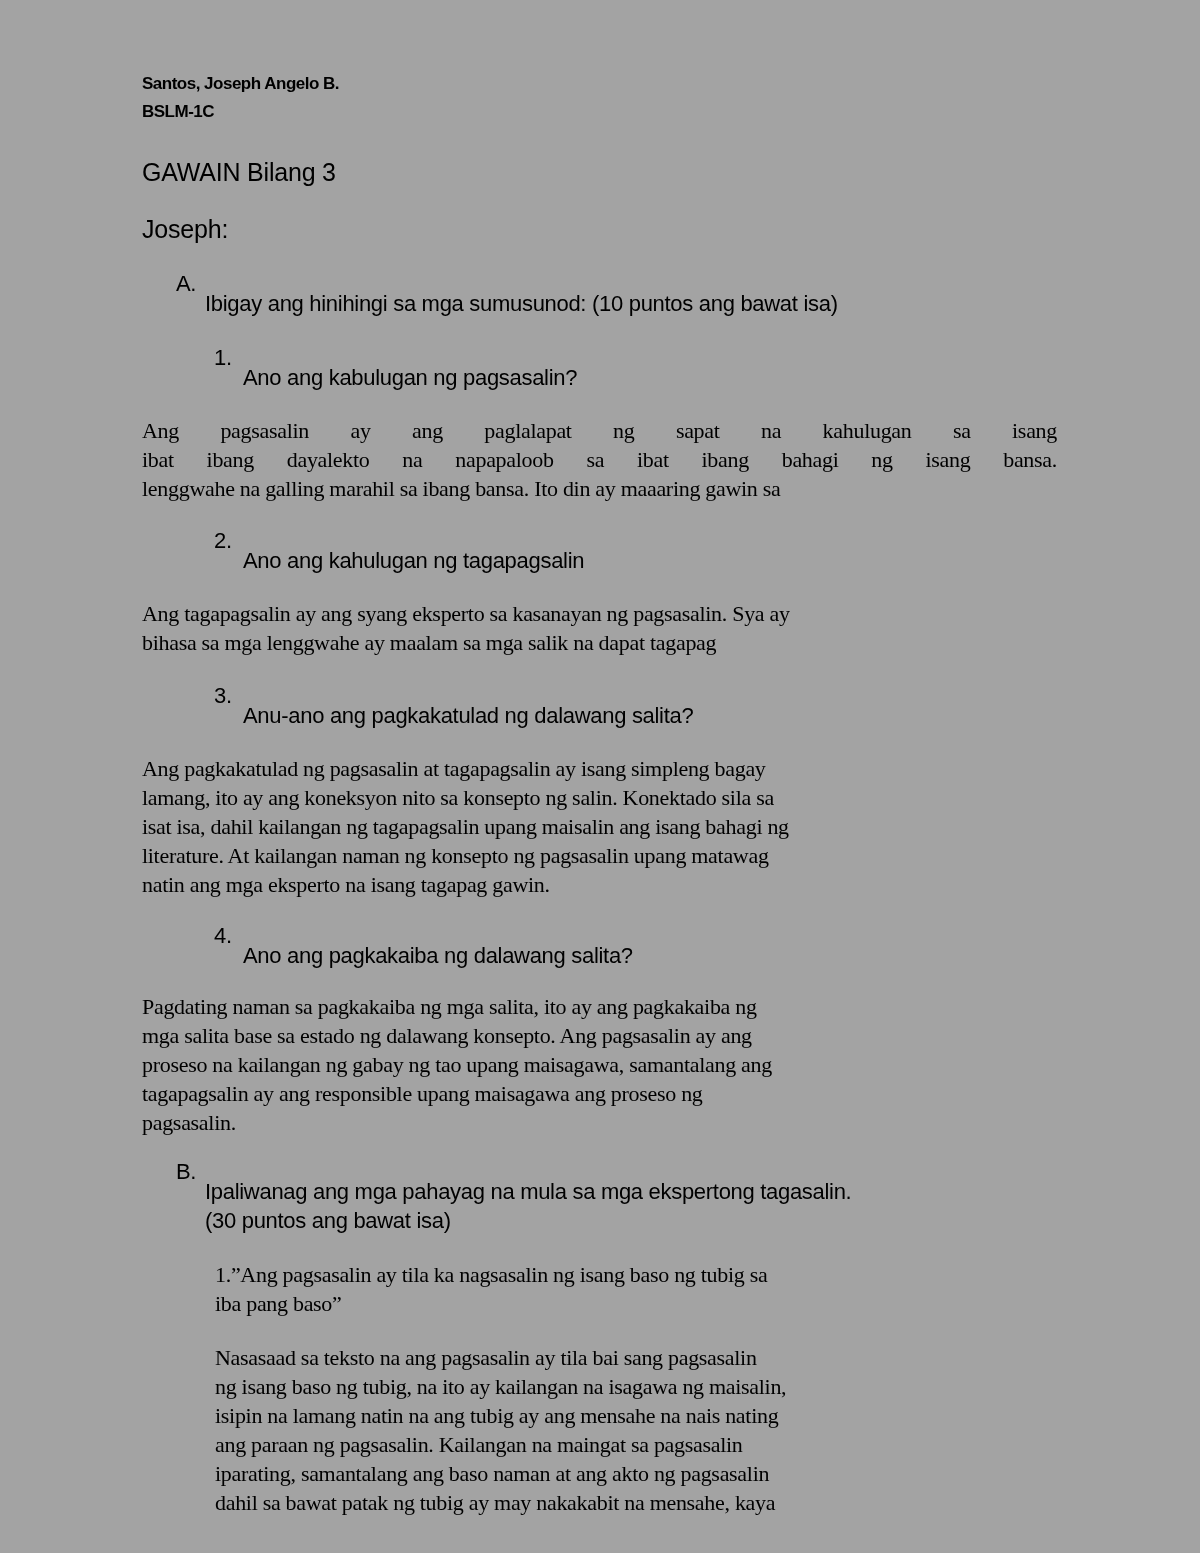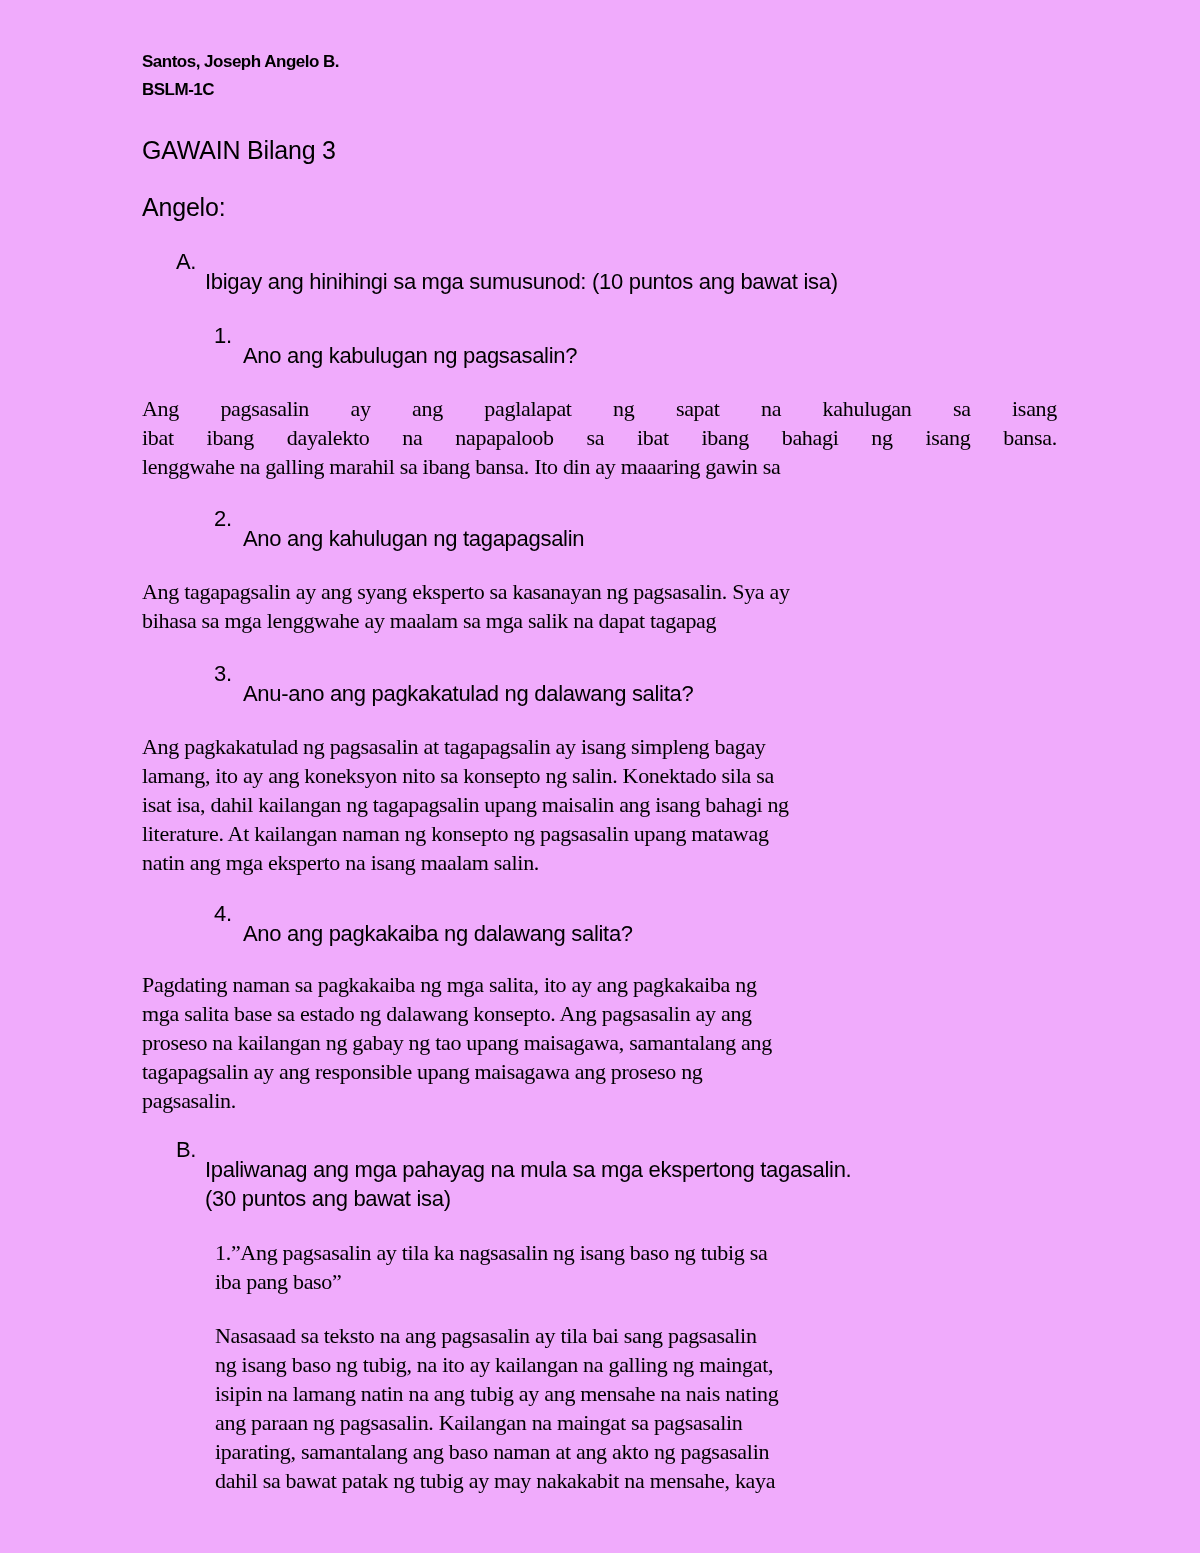--- a/index.html
+++ b/index.html
@@ -12,22 +12,22 @@
     height: 1553px;
     overflow: hidden;
     font-family: "Liberation Sans", sans-serif;
     color: #000000;
     -webkit-font-smoothing: antialiased;
   }
   .page {
     box-sizing: border-box;
     width: 1200px;
     height: 1553px;
-    padding: 48px 143px 0 142px;
-    background: #f0abfc;
+    padding: 70px 143px 0 142px;
+    background: #a3a3a3;
   }
   
   .doc-header .hline {
     font-size: 17px;
     font-weight: bold;
     letter-spacing: -0.5px;
     line-height: 28px;
     white-space: nowrap;
   }
   
@@ -88,21 +88,21 @@
 
 <div class="page">
 
   <div class="doc-header">
     <div class="hline">Santos, Joseph Angelo B.</div>
     <div class="hline">BSLM-1C</div>
   </div>
 
   <div class="h-title mt31">GAWAIN Bilang 3</div>
 
-  <div class="h-title mt27">Angelo:</div>
+  <div class="h-title mt27">Joseph:</div>
 
   <div class="item item-a bodytext mt25">
     <span class="marker">A.</span>
     <span class="item-text">Ibigay ang hinihingi sa mga sumusunod: (10 puntos ang bawat isa)</span>
   </div>
 
   <div class="item item-num bodytext mt25">
     <span class="marker">1.</span>
     <span class="item-text">Ano ang kabulugan ng pagsasalin?</span>
   </div>
@@ -123,21 +123,21 @@
 
   <div class="item item-num bodytext mt24">
     <span class="marker">3.</span>
     <span class="item-text">Anu-ano ang pagkakatulad ng dalawang salita?</span>
   </div>
   <div class="para bodytext mt24">
       <div class="tline">Ang pagkakatulad ng pagsasalin at tagapagsalin ay isang simpleng bagay</div>
       <div class="tline">lamang, ito ay ang koneksyon nito sa konsepto ng salin. Konektado sila sa</div>
       <div class="tline">isat isa, dahil kailangan ng tagapagsalin upang maisalin ang isang bahagi ng</div>
       <div class="tline">literature. At kailangan naman ng konsepto ng pagsasalin upang matawag</div>
-      <div class="tline">natin ang mga eksperto na isang maalam salin.</div>
+      <div class="tline">natin ang mga eksperto na isang tagapag gawin.</div>
     </div>
 
   <div class="item item-num bodytext mt22">
     <span class="marker">4.</span>
     <span class="item-text">Ano ang pagkakaiba ng dalawang salita?</span>
   </div>
   <div class="para bodytext mt22">
       <div class="tline">Pagdating naman sa pagkakaiba ng mga salita, ito ay ang pagkakaiba ng</div>
       <div class="tline">mga salita base sa estado ng dalawang konsepto. Ang pagsasalin ay ang</div>
       <div class="tline">proseso na kailangan ng gabay ng tao upang maisagawa, samantalang ang</div>
@@ -153,20 +153,20 @@
       </span>
   </div>
 
   <div class="para indent bodytext mt25">
       <div class="tline">1.”Ang pagsasalin ay tila ka nagsasalin ng isang baso ng tubig sa</div>
       <div class="tline">iba pang baso”</div>
     </div>
 
   <div class="para indent bodytext mt25">
       <div class="tline">Nasasaad sa teksto na ang pagsasalin ay tila bai sang pagsasalin</div>
-      <div class="tline">ng isang baso ng tubig, na ito ay kailangan na galling ng maingat,</div>
+      <div class="tline">ng isang baso ng tubig, na ito ay kailangan na isagawa ng maisalin,</div>
       <div class="tline">isipin na lamang natin na ang tubig ay ang mensahe na nais nating</div>
       <div class="tline">ang paraan ng pagsasalin. Kailangan na maingat sa pagsasalin</div>
       <div class="tline">iparating, samantalang ang baso naman at ang akto ng pagsasalin</div>
       <div class="tline">dahil sa bawat patak ng tubig ay may nakakabit na mensahe, kaya</div>
     </div>
 
 </div>
 
 </body></html>

